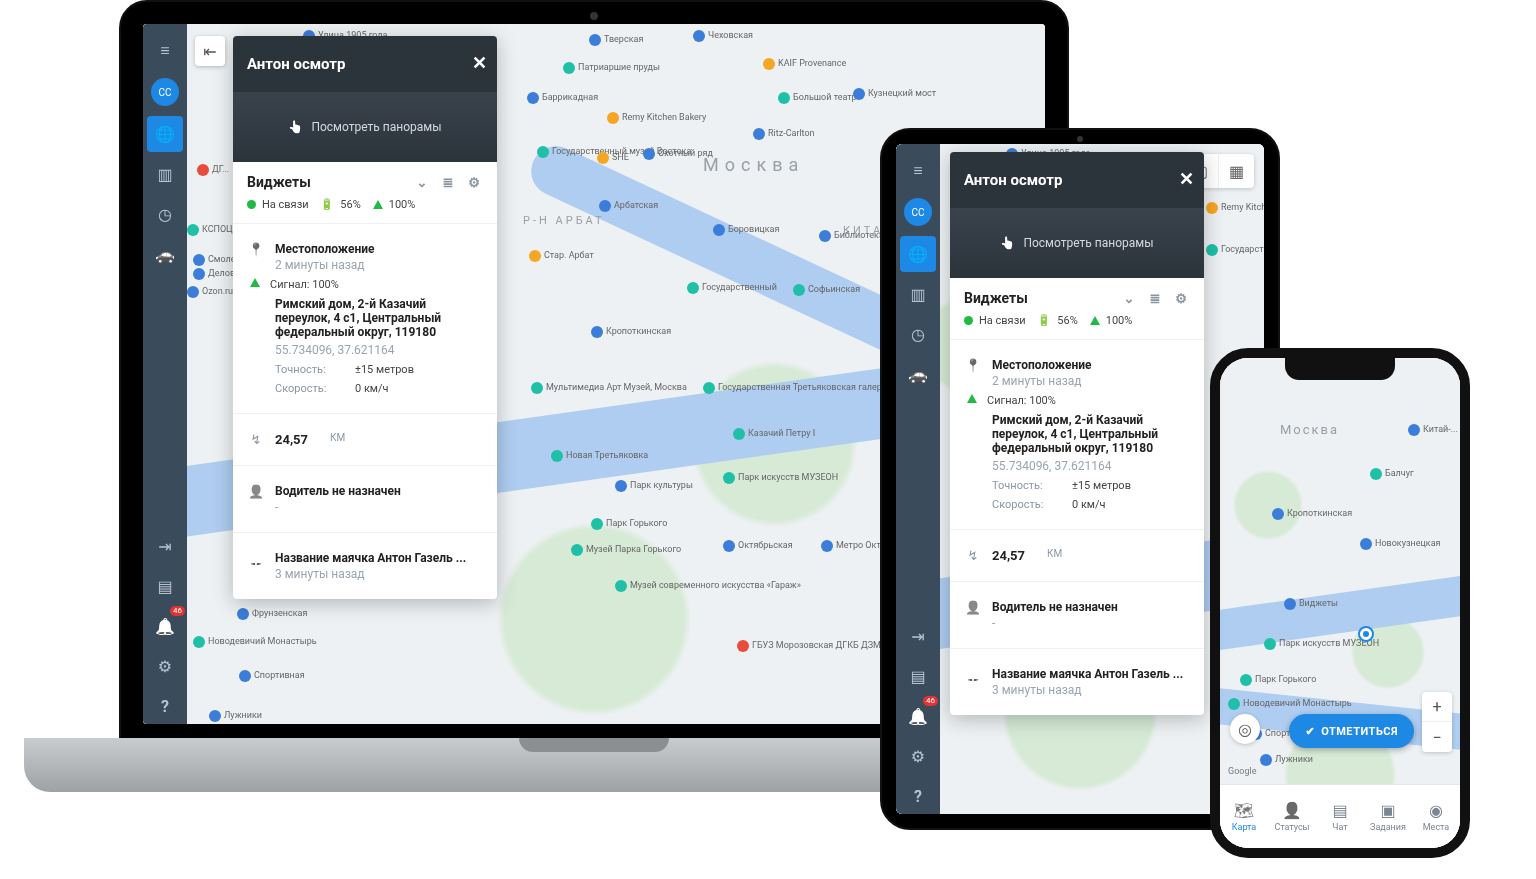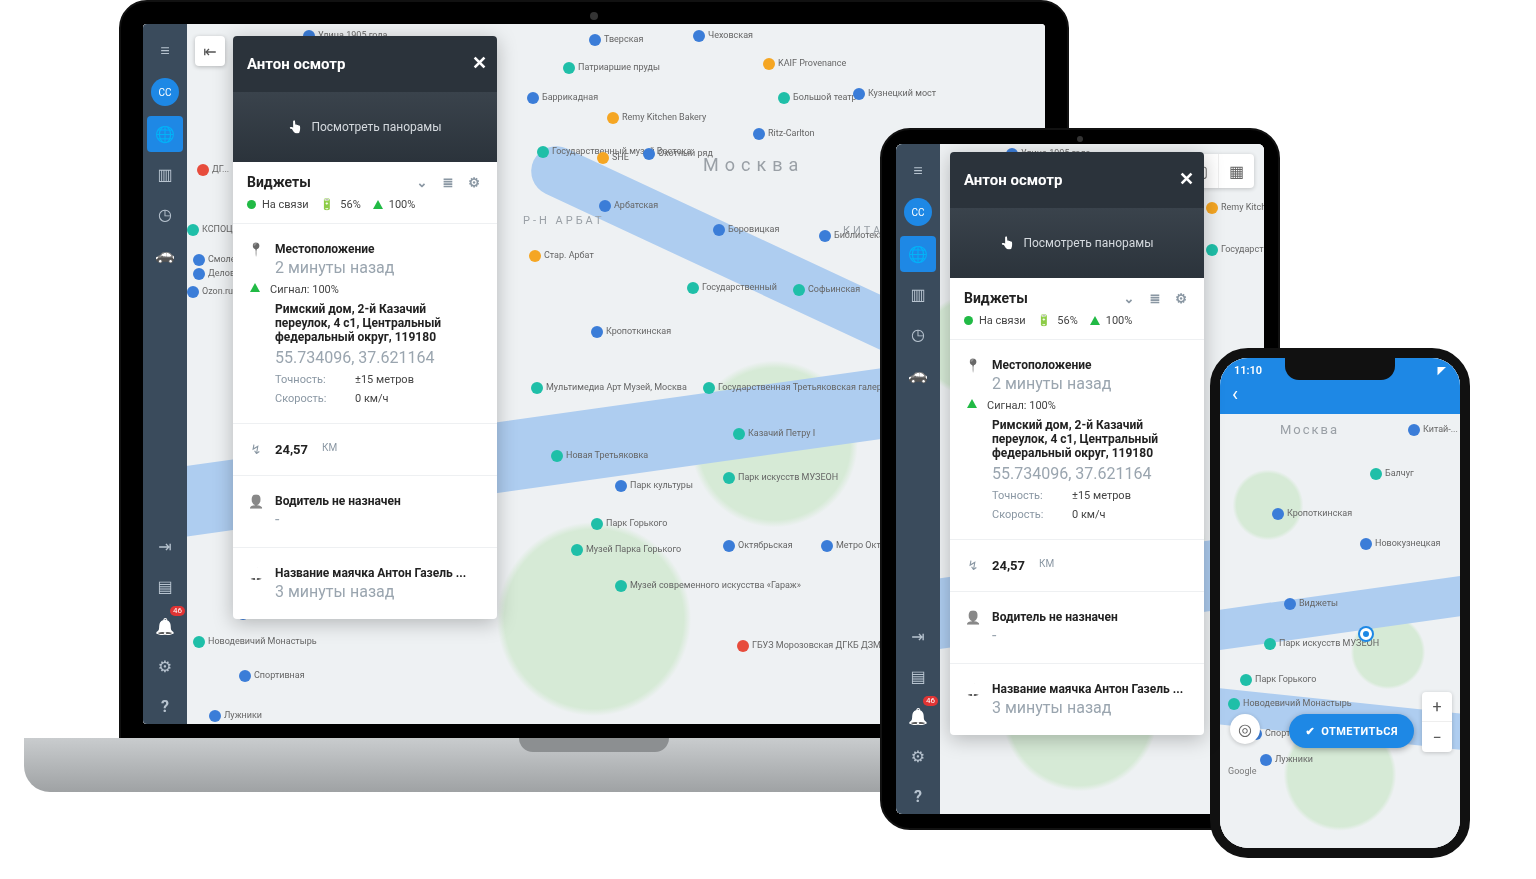--- a/index.html
+++ b/index.html
@@ -66,24 +66,24 @@
 .panel .sec:last-child{border-bottom:none}
 .panel .sec-hd{display:flex;align-items:center;gap:8px;font-weight:700;font-size:14px;color:#222;margin-bottom:8px}
 .panel .sec-hd .sp{flex:1}
 .panel .icn{color:#8a97a3;width:18px;text-align:center;font-size:13px}
 .panel .stat{display:flex;align-items:center;gap:6px;font-size:11px;color:#444}
 .dot-g{width:9px;height:9px;border-radius:50%;background:#21ba45;display:inline-block}
 .tri-g{display:inline-block;width:0;height:0;border-left:5px solid transparent;border-right:5px solid transparent;border-bottom:9px solid #21ba45}
 .panel .row{display:flex;gap:10px;font-size:11px;color:#444;margin:6px 0}
 .panel .lbl{color:#8a97a3;width:70px}
 .panel .strong{font-size:12px;font-weight:700;color:#222}
-.panel .mini{font-size:16px;color:#9aa5af}
+.panel .mini{font-size:12px;color:#9aa5af}
 .panel .wtitle{font-weight:700;font-size:12px;color:#222;margin-bottom:2px}
 .panel .km .v{font-weight:700;font-size:13px;color:#222}
-.panel .km .u{font-size:10px;color:#8a97a3;margin-left:4px}
+.panel .km .u{font-size:10px;color:#8a97a3;margin-left:12px}
 
 
 .maptools{position:absolute;right:10px;top:10px;display:flex;gap:0;background:#fff;border-radius:4px;box-shadow:0 1px 4px rgba(0,0,0,.2);z-index:7}
 .maptools .t{width:36px;height:34px;display:flex;align-items:center;justify-content:center;color:#666;border-left:1px solid #eee}
 .maptools .t:first-child{border-left:none}
 
 
 .ph-top{position:absolute;top:0;left:0;right:0;height:56px;background:#1e88e5;color:#fff;display:flex;align-items:flex-end;padding:0 12px 8px;font-size:12px;z-index:4}
 .ph-top .clk{position:absolute;left:14px;top:6px;font-size:11px;font-weight:600}
 .ph-top .nav{position:absolute;right:14px;top:6px;font-size:11px}
@@ -410,32 +410,49 @@
       <span class="poi b" style="left:140px;top:180px">Новокузнецкая</span>
       <span class="poi b" style="left:64px;top:240px">Виджеты</span>
       <span class="poi t" style="left:44px;top:280px">Парк искусств МУЗЕОН</span>
       <span class="poi t" style="left:20px;top:316px">Парк Горького</span>
       <span class="poi t" style="left:8px;top:340px">Новодевичий Монастырь</span>
       <span class="poi b" style="left:30px;top:370px">Спортивная</span>
       <span class="poi b" style="left:40px;top:396px">Лужники</span>
       <span style="position:absolute;left:140px;top:270px;width:12px;height:12px;border-radius:50%;background:#1e88e5;border:3px solid #fff;box-shadow:0 0 0 2px #1e88e5"></span>
     </div>
 
-    <div class="ph-top">
-      <span class="clk">11:10</span>
-      <span class="nav">◤</span>
-      <span class="back">‹</span>
-    </div>
 
     <div class="ph-loc">◎</div>
     <div class="ph-chk">
       <span class="i-check"></span>
       <span>ОТМЕТИТЬСЯ</span>
     </div>
     <div class="ph-zoom">
       <div>+</div>
       <div>−</div>
     </div>
     <div class="ph-google">Google</div>
 
+    <div class="ph-tab">
+      <div class="ti active">
+          <span class="ic i-map"></span>
+          <span>Карта</span>
+        </div>
+      <div class="ti">
+          <span class="ic i-status"></span>
+          <span>Статусы</span>
+        </div>
+      <div class="ti">
+          <span class="ic i-chat"></span>
+          <span>Чат</span>
+        </div>
+      <div class="ti">
+          <span class="ic i-tasks"></span>
+          <span>Задания</span>
+        </div>
+      <div class="ti">
+          <span class="ic i-places"></span>
+          <span>Места</span>
+        </div>
+    </div>
 
   </div>
 </div>
 
 </body></html>

